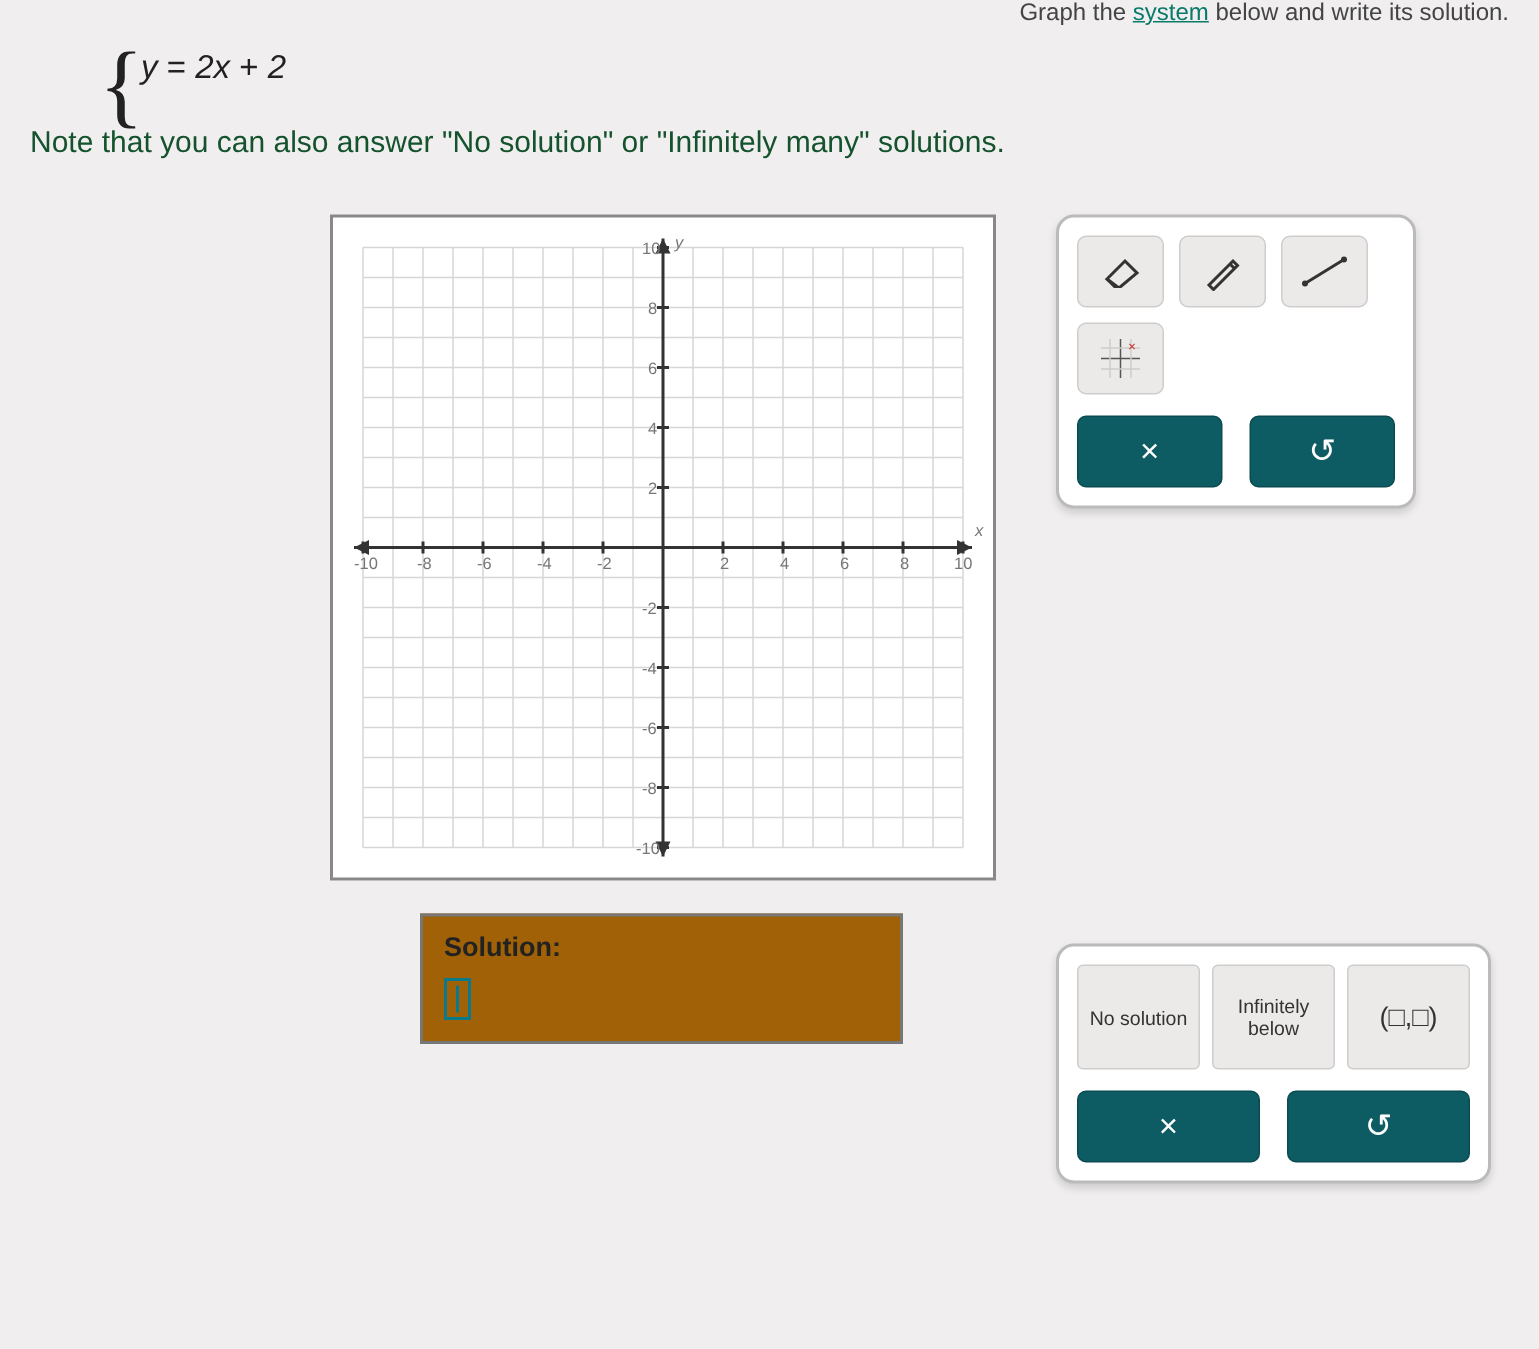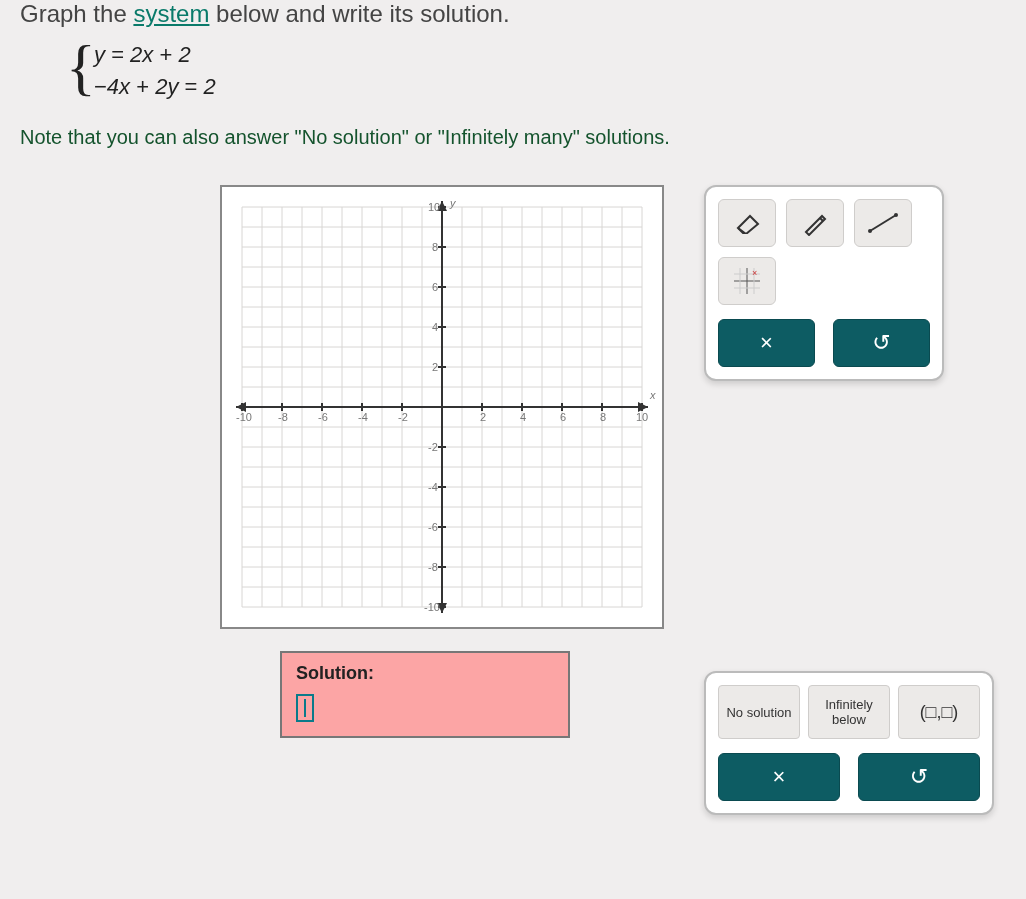--- a/index.html
+++ b/index.html
@@ -4,21 +4,21 @@
 <style>
   * { box-sizing: border-box; }
   body {
     margin: 0;
     padding: 0 20px 20px 20px;
     font-family: Arial, Helvetica, sans-serif;
     background: #f0eeee;
     color: #333;
     width: 1026px;
   }
-  .instr { font-size: 24px; color: #444; margin: 0 0 14px 0; }
+  .instr { font-size: 16px; color: #444; margin: 0 0 14px 0; text-align: right; }
   .instr .link { color: #0a7a6a; text-decoration: underline; }
   .equations {
     margin: 10px 0 26px 46px;
     font-size: 22px;
     color: #222;
     position: relative;
     padding-left: 28px;
   }
   .brace {
     position: absolute;
@@ -40,23 +40,23 @@
   .left-col { display: flex; flex-direction: column; }
   .graph-box {
     width: 444px; height: 444px;
     border: 2px solid #888;
     background: #fff;
     position: relative;
   }
   .graph-box svg { width: 100%; height: 100%; display: block; }
   .solution-box {
     margin-top: 22px;
-    width: 290px;
+    width: 322px;
     border: 2px solid #777;
-    background: #fca5a5;
+    background: #a16207;
     padding: 10px 14px 14px 14px;
     margin-left: 60px;
   }
   .solution-box .lbl { font-weight: bold; font-size: 18px; color: #222; }
   .cursor-box {
     width: 18px; height: 28px;
     border: 2px solid #0a7a8a;
     margin-top: 10px;
     position: relative;
   }
@@ -90,21 +90,21 @@
     color: #fff;
     border-radius: 6px;
     display: flex; align-items: center; justify-content: center;
     font-size: 22px;
     cursor: pointer;
     border: 1px solid #0a4a50;
   }
   .opt-row { display: flex; gap: 8px; }
   .opt-btn {
     flex: 1;
-    height: 54px;
+    height: 70px;
     background: #eceae8;
     border: 1px solid #cfcdcb;
     border-radius: 4px;
     display: flex; align-items: center; justify-content: center;
     text-align: center;
     font-size: 13px;
     color: #333;
     cursor: pointer;
     padding: 2px 4px;
   }
@@ -116,23 +116,20 @@
 <body>
 
 <p class="instr">
   <span>Graph the </span><span class="link">system</span><span> below and write its solution.</span>
 </p>
 
 <div class="equations">
   <span class="brace">{</span>
   <div class="eq">
     y <span class="op">=</span> 2x <span class="op">+</span> 2
-  </div>
-  <div class="eq">
-    <span class="op">−</span>4x <span class="op">+</span> 2y <span class="op">=</span> 2
   </div>
 </div>
 
 <p class="note">Note that you can also answer "No solution" or "Infinitely many" solutions.</p>
 
 <div class="work-area">
   <div class="left-col">
     <div class="graph-box">
       <svg viewBox="0 0 440 440">
 

